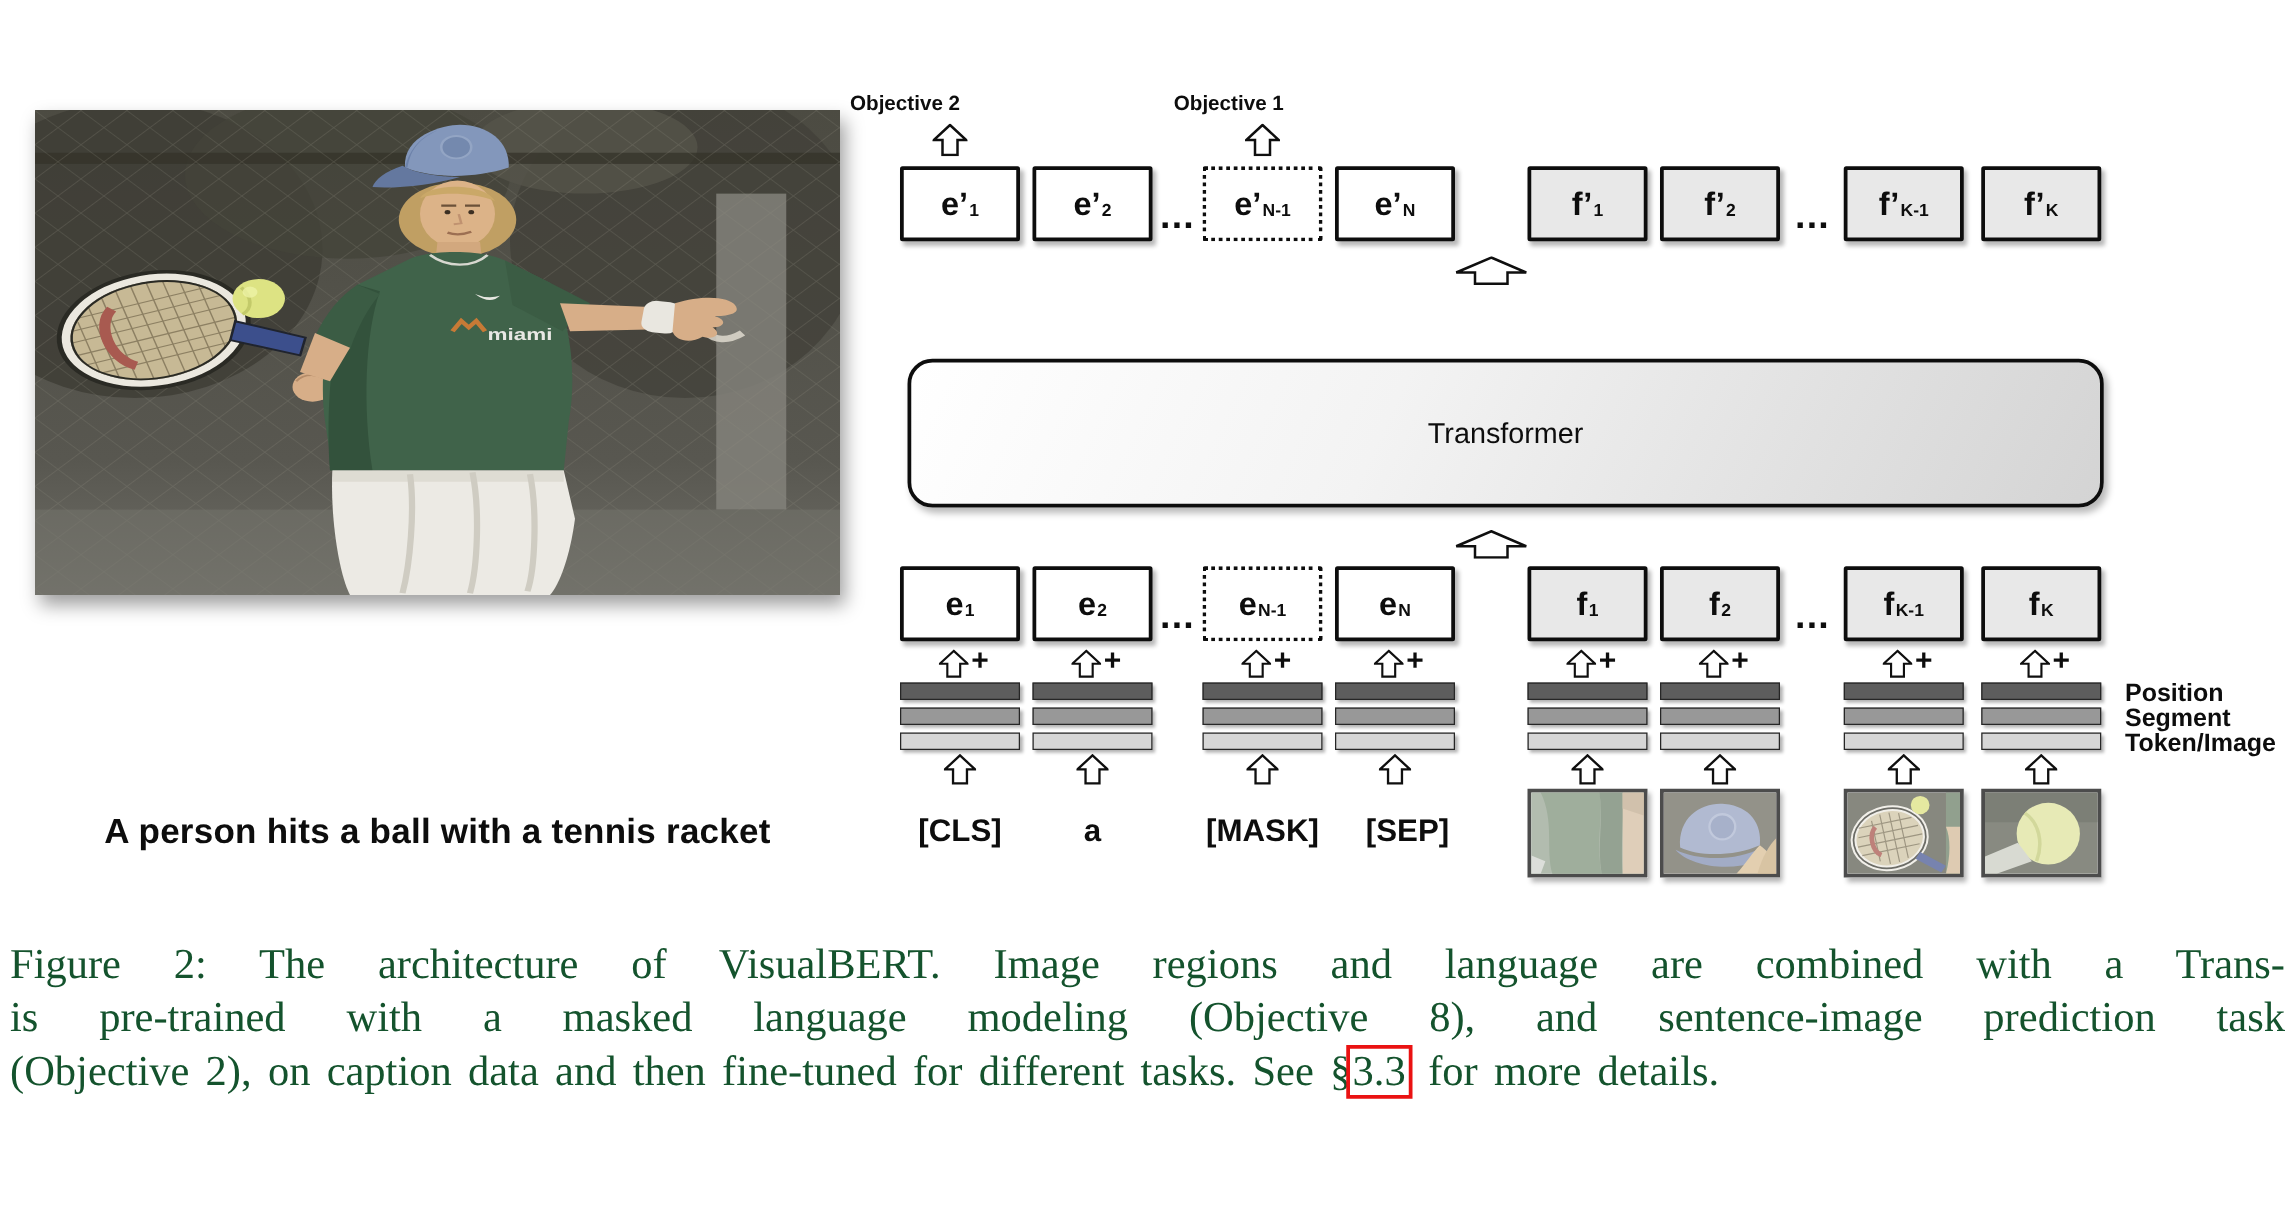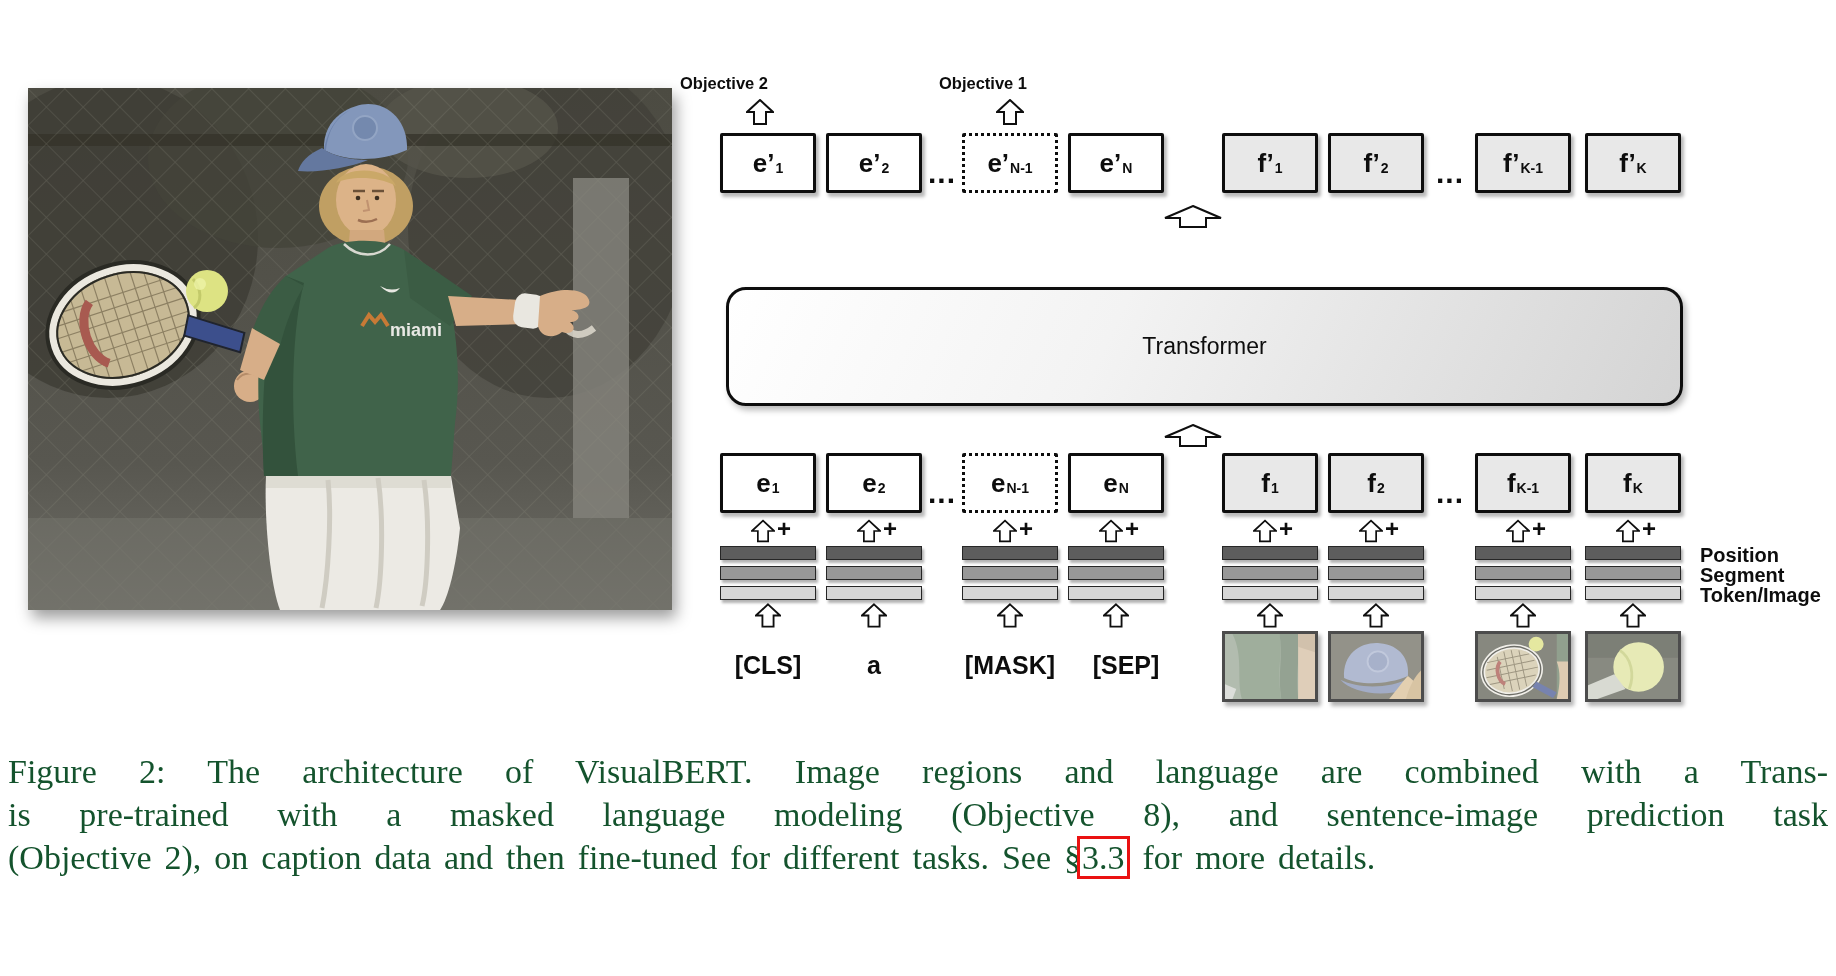--- a/index.html
+++ b/index.html
@@ -1,20 +1,20 @@
 <!DOCTYPE html>
 <html><head>
 <meta charset="utf-8">
 <style>
   html,body{margin:0;padding:0;background:#ffffff;}
   #page{position:relative;width:1836px;height:976px;background:#ffffff;overflow:hidden;
         font-family:"Liberation Sans",sans-serif;color:#0d0d0d;}
 
   
-  .photo{position:absolute;left:28px;top:88px;width:644px;height:522px;
+  .photo{position:absolute;left:28px;top:88px;width:644px;height:388px;
          box-shadow:4px 8px 14px rgba(0,0,0,.38);}
   .photo svg{display:block;width:100%;height:100%;}
   .photo-caption{position:absolute;left:28px;top:649px;width:644px;text-align:center;
                  font-weight:bold;font-size:28px;letter-spacing:.2px;}
 
   
   .box{position:absolute;width:96px;height:60px;box-sizing:border-box;
        border:3.5px solid #0d0d0d;background:#ffffff;border-radius:2px;
        display:flex;align-items:center;justify-content:center;
        font-weight:bold;font-size:26px;box-shadow:2.5px 3.5px 3.5px rgba(0,0,0,.28);}
@@ -143,20 +143,21 @@
 
         <path d="M258,188 C244,200 232,220 224,244 L252,258 C258,234 266,214 276,198 Z" fill="#3b5c44"></path>
         <path d="M224,240 L252,256 L236,292 L212,282 Z" fill="#d7ae88"></path>
 
         <path d="M238,388 L423,388 L432,440 C428,480 420,510 412,522 L252,522 C242,496 236,430 238,388 Z" fill="#eceae4"></path>
         <path d="M238,388 L423,388 L423,400 L238,400 Z" fill="#d8d5cc" opacity="0.7"></path>
         <path d="M300,392 C304,430 300,490 294,520 M350,390 C356,430 354,492 348,520 M396,392 C402,432 400,494 394,518" stroke="#cfccc2" stroke-width="5" fill="none"></path>
       </g>
     </svg>
   </div>
+  <div class="photo-caption">A person hits a ball with a tennis racket</div>
 
   <div class="obj" style="left:680px">Objective 2</div>
   <div class="obj" style="left:939px">Objective 1</div>
   <div class="objarr" style="left:746px"><svg width="28" height="26">
         <use href="#arr-up"></use>
       </svg></div>
   <div class="objarr" style="left:996px"><svg width="28" height="26">
         <use href="#arr-up"></use>
       </svg></div>
 

